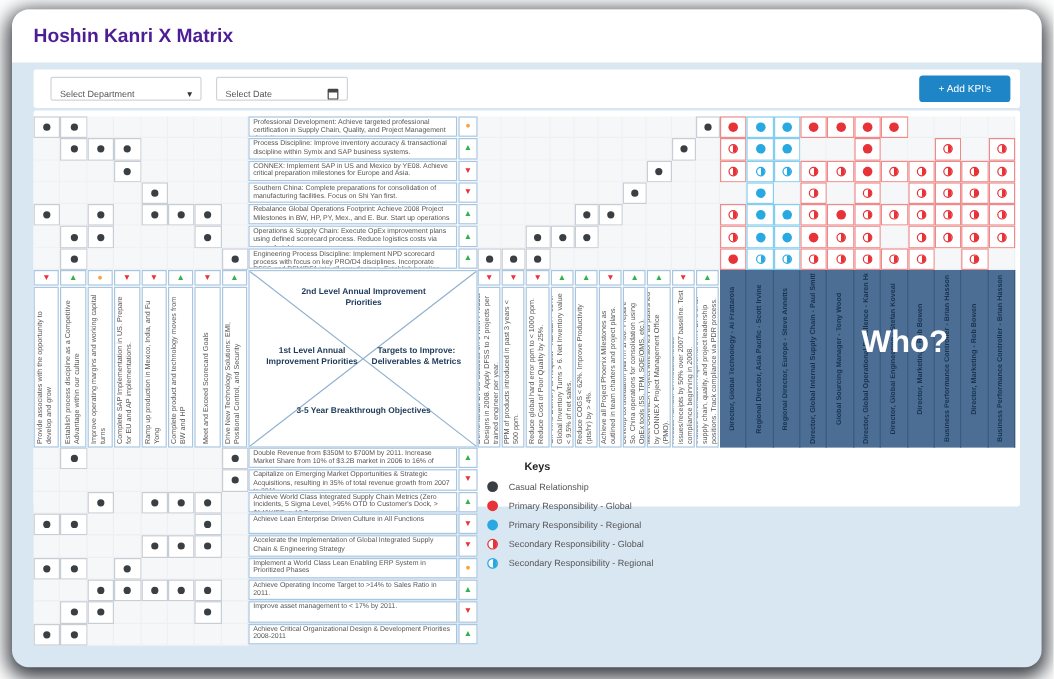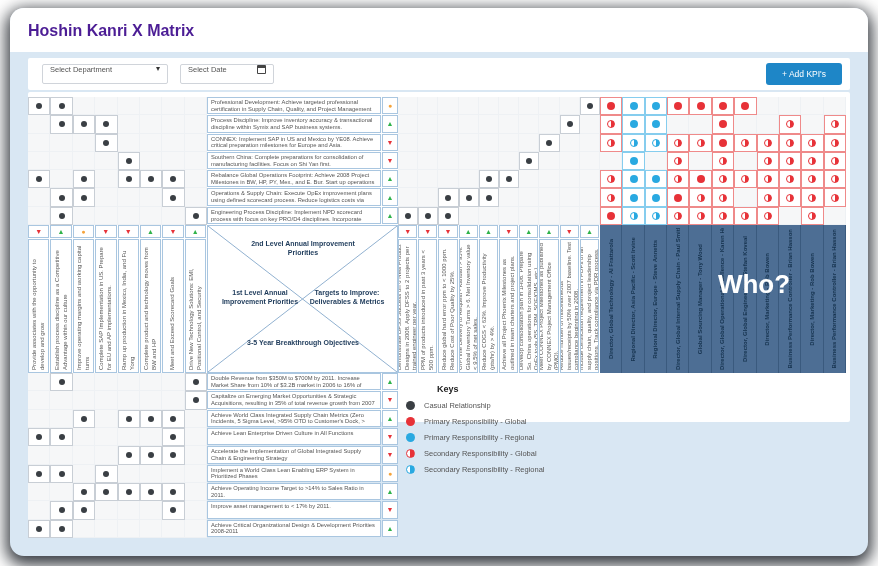--- a/index.html
+++ b/index.html
@@ -17,25 +17,25 @@
     position:absolute; top:0; left:0; right:0; height:44px;
     background:#ffffff; border-radius:14px 14px 0 0;
   }
   .titlebar h1 { margin:0; padding:14px 0 0 18px; font-size:16px; font-weight:bold; color:#4c1d95; }
   .filterbar {
     position:absolute; top:50px; left:18px; right:18px; height:32px;
     background:#ffffff; border-radius:2px;
   }
   .select {
     position:absolute; top:6px; height:20px; border:1px solid #d0d4da; border-radius:2px;
-    background:#fff; display:flex; align-items:flex-start; justify-content:space-between;
+    background:#fff; display:flex; align-items:flex-end; justify-content:space-between;
     padding:0 7px; font-size:7.5px; color:#555; cursor:pointer;
   }
   #sel-dept { left:14px; width:126px; }
-  #sel-date { left:152px; width:94px; }
+  #sel-date { left:152px; width:110px; }
   .chev { font-size:8px; color:#333; line-height:1; margin-left:6px; }
   .cal-icon { width:9px; height:9px; border:1px solid #444; border-top:3px solid #444; border-radius:1px; display:inline-block; }
   .addkpi {
     position:absolute; right:8px; top:5px; height:22px; padding:0 16px;
     background:#1e86c7; color:#fff; border:none; border-radius:3px;
     font-size:8.5px; font-family:inherit; cursor:pointer;
   }
   .matrix {
     position:absolute; left:18px; top:84px; width:822px; height:330px;
     background:#ffffff; border-radius:2px;

